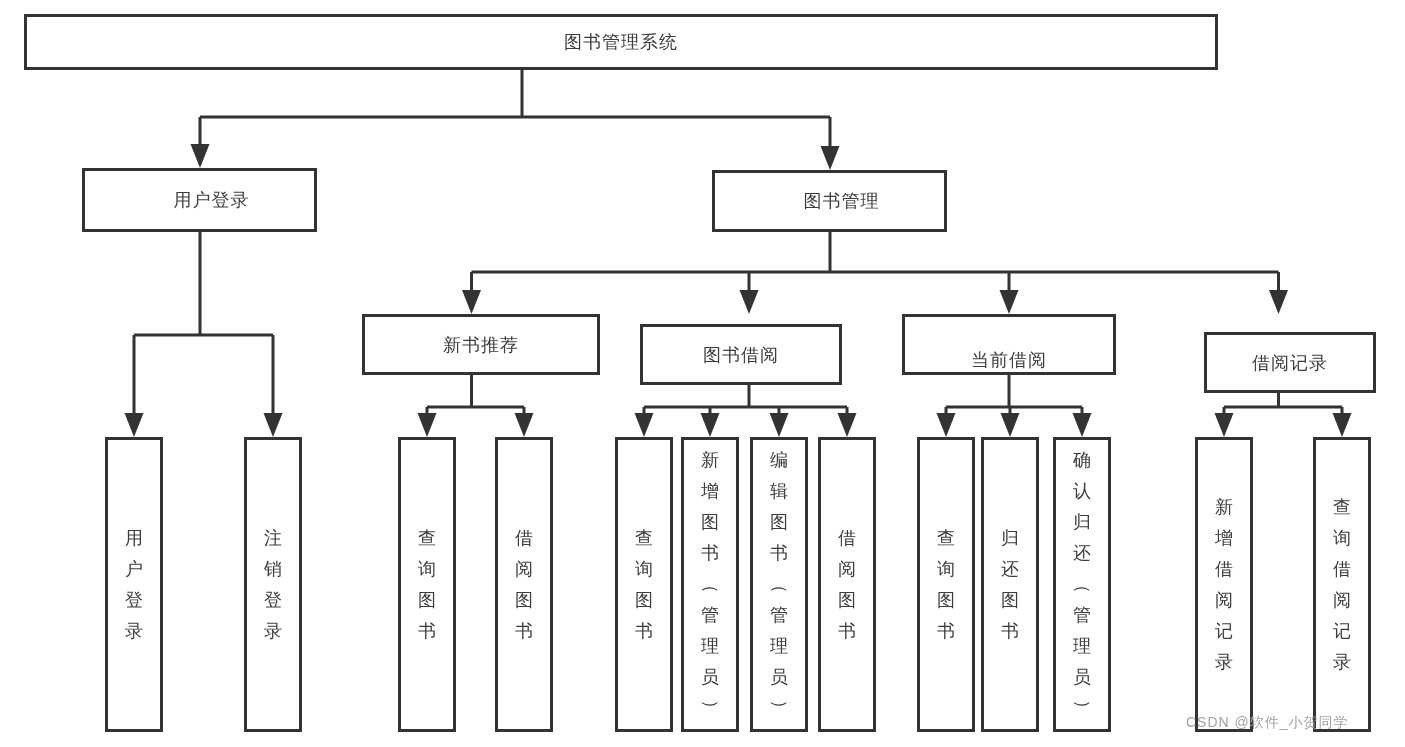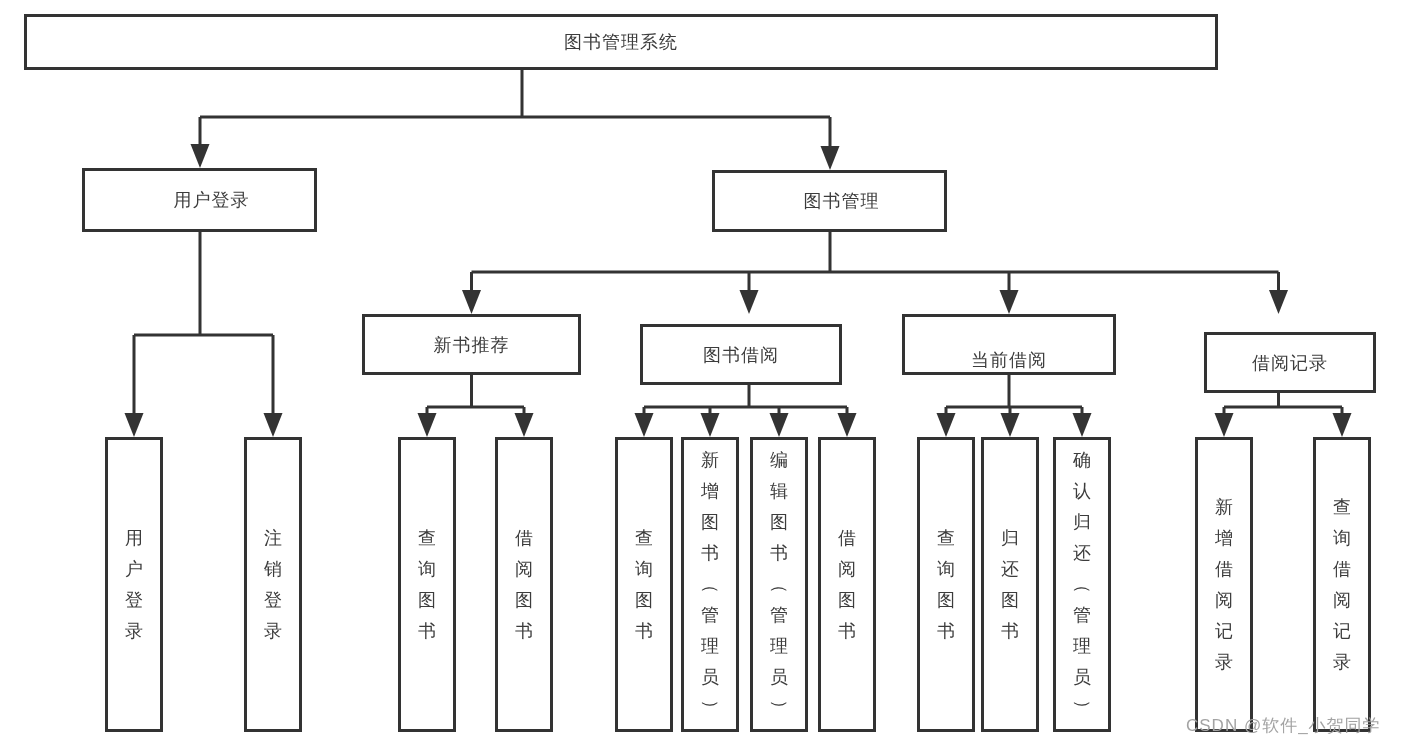--- a/index.html
+++ b/index.html
@@ -45,21 +45,21 @@
   .vchar{
     display:block;
     height:31px;line-height:31px;
     font-size:18px;
     text-align:center;
   }
   .vchar.rot{transform:rotate(90deg);}
   #watermark{
     position:absolute;
     left:1186px;top:714px;
-    font-size:17px;
+    font-size:14px;
     color:var(--wm);
     letter-spacing:1px;
     white-space:nowrap;
     z-index:5;
   }
 </style>
 </head>
 <body>
 
 <div id="canvas">
@@ -100,21 +100,21 @@
     <span class="lbl">图书管理系统</span>
   </div>
 
   <div class="box" style="left:82px;top:168px;width:235px;height:64px;padding-left:24px;">
     <span class="lbl">用户登录</span>
   </div>
   <div class="box" style="left:712px;top:170px;width:235px;height:62px;padding-left:24px;">
     <span class="lbl">图书管理</span>
   </div>
 
-  <div class="box" style="left:362px;top:314px;width:219px;height:61px;">
+  <div class="box" style="left:362px;top:314px;width:238px;height:61px;">
     <span class="lbl">新书推荐</span>
   </div>
   <div class="box" style="left:640px;top:314px;width:202px;height:61px;margin-top:10px;">
     <span class="lbl">图书借阅</span>
   </div>
   <div class="box" style="left:902px;top:314px;width:214px;height:61px;align-items:flex-end;">
     <span class="lbl">当前借阅</span>
   </div>
   <div class="box" style="left:1171px;top:332px;width:172px;height:61px;margin-left:33px;">
     <span class="lbl">借阅记录</span>

